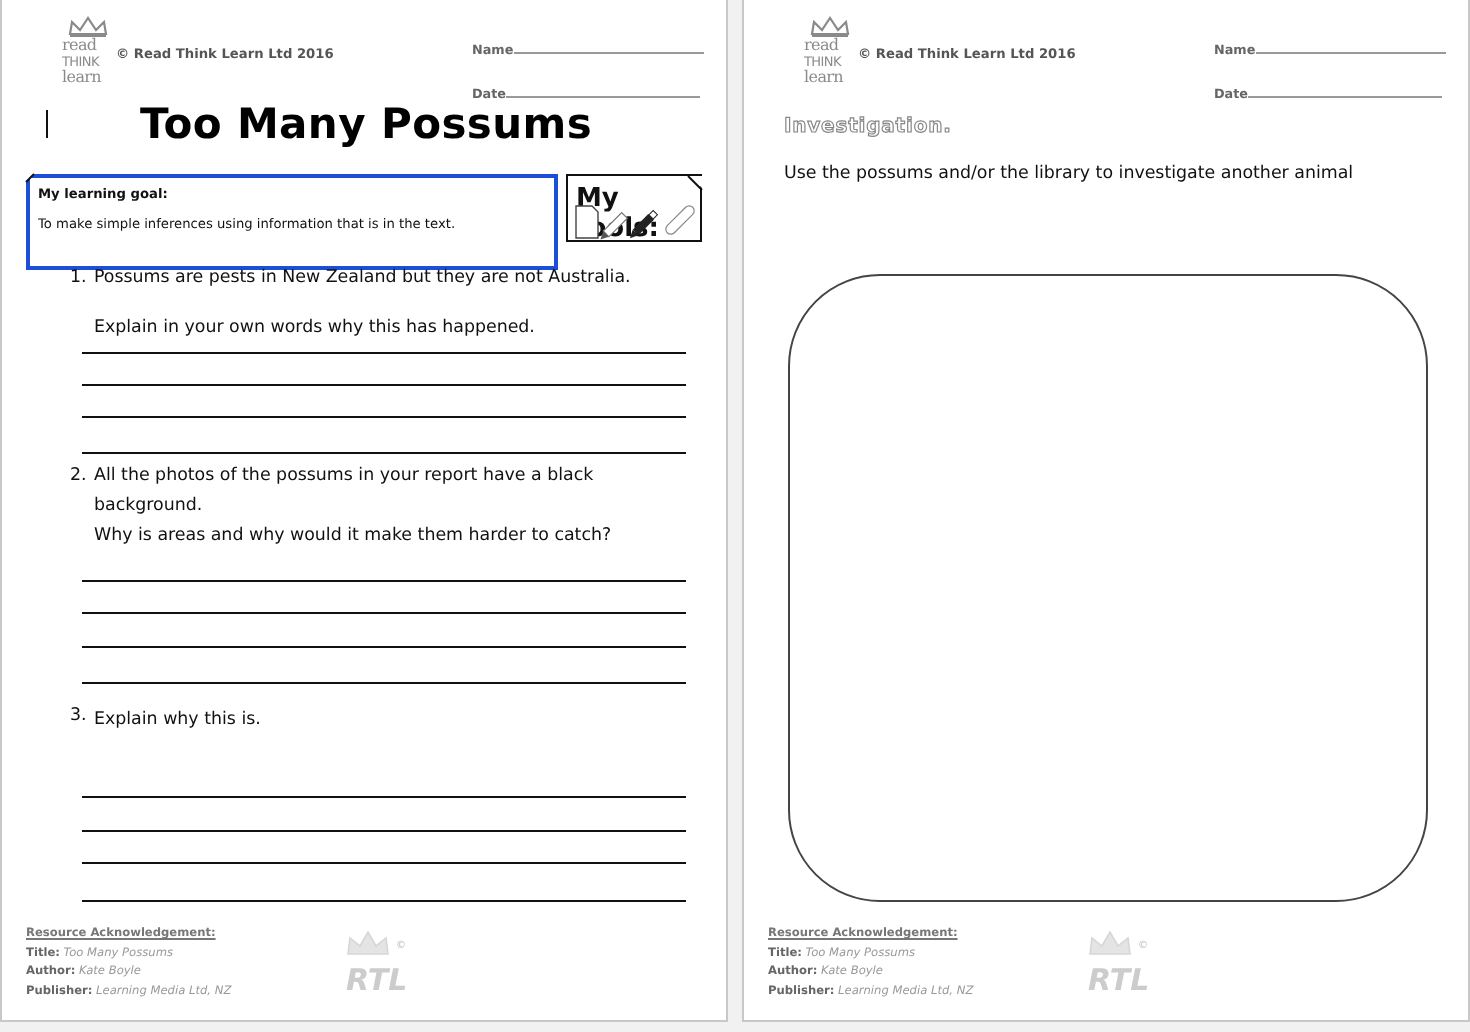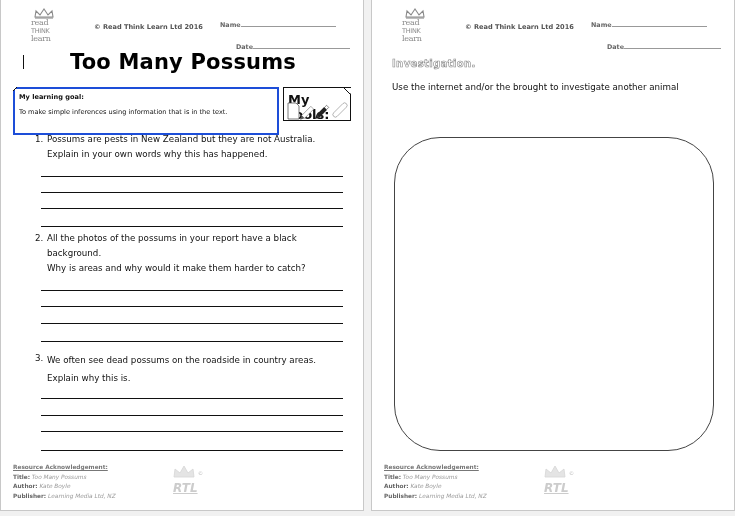--- a/index.html
+++ b/index.html
@@ -22,24 +22,24 @@
     .abs { position: absolute; }
 
     
     .logo { left: 29px; top: 8px; width: 28px; height: 40px; }
     .logo .crown { position: absolute; left: 4px; top: 0; }
     .logo .logo-text {
       position: absolute; left: 1px; top: 11px; width: 30px;
       font-family: "DejaVu Serif", serif; font-size: 8px; line-height: 8px;
       color: #8a8a8a; letter-spacing: -0.3px;
     }
-    .copyright { left: 57px; top: 23px; font-size: 6.6px; color: #555; font-weight: bold; margin-left: 36px; }
+    .copyright { left: 57px; top: 23px; font-size: 6.6px; color: #555; font-weight: bold; }
     .field-label { font-size: 6.4px; color: #666; font-weight: bold; }
     .field-line { display: inline-block; border-bottom: 1px solid #999; vertical-align: baseline; height: 6px; }
-    .name-field { left: 219px; top: 12px; }
+    .name-field { left: 235px; top: 12px; }
     .date-field { left: 235px; top: 34px; }
 
     .cursor-bar { left: 22px; top: 55px; width: 1px; height: 14px; background: #111; }
     .title {
       left: 0; width: 364px; top: 50px; text-align: center;
       font-size: 21px; font-weight: bold; color: #000; letter-spacing: 0.2px;
     }
 
     
     .goal-box {
@@ -58,21 +58,21 @@
     .tools-heading { left: 4px; top: 4px; font-size: 13px; font-weight: bold; }
     .q-text { font-size: 8.7px; line-height: 14px; }
     .answer-line { left: 40px; width: 302px; height: 1px; background: #111; }
 
     
     .ack { left: 12px; top: 463px; font-size: 5.8px; line-height: 9.6px; color: #777; }
     .ack .ack-head { font-weight: bold; text-decoration: underline; }
     .ack b { color: #666; }
     .ack .val { font-style: italic; color: #999; }
     .rtl-logo { width: 36px; height: 36px; }
-    .rtl-text { position: absolute; left: 2px; top: 18px; font-size: 12px; font-weight: bold; font-style: italic; color: #ccc; text-decoration: underline; }
+    .rtl-text { position: absolute; left: 2px; top: 18px; font-size: 15px; font-weight: bold; font-style: italic; color: #ccc; }
     .rtl-c { position: absolute; left: 27px; top: 7px; font-size: 5px; color: #bbb; }
 
     
     .inv-heading {
       left: 20px; top: 58px; font-size: 10px; font-weight: bold;
       color: #fff; -webkit-text-stroke: 0.6px #888; letter-spacing: 0.4px;
     }
     .p2-text { left: 20px; font-size: 8.7px; line-height: 14px; }
     .report-box {
       left: 22px; top: 137px; width: 320px; height: 314px;
@@ -141,21 +141,21 @@
         <rect x="47" y="19.5" width="18" height="5" rx="2.5" fill="#fff" stroke="#888" stroke-width="0.6"></rect>
       </g>
     </svg>
   </div>
 
   <div class="abs q-text" style="left:34px;top:132px">
     <span>1.</span>
   </div>
   <div class="abs q-text" style="left:46px;top:132px">
     <div>Possums are pests in New Zealand but they are not Australia.</div>
-    <div style="margin-top:1px">Explain in your own words why this has happened.</div>
+    <div style="margin-top:11px">Explain in your own words why this has happened.</div>
   </div>
   <div class="abs answer-line" style="top:176px"></div>
   <div class="abs answer-line" style="top:192px"></div>
   <div class="abs answer-line" style="top:208px"></div>
   <div class="abs answer-line" style="top:226px"></div>
 
   <div class="abs q-text" style="left:34px;top:231px">
     <span>2.</span>
   </div>
   <div class="abs q-text" style="left:46px;top:231px;line-height:15px">
@@ -165,21 +165,20 @@
   </div>
   <div class="abs answer-line" style="top:290px"></div>
   <div class="abs answer-line" style="top:306px"></div>
   <div class="abs answer-line" style="top:323px"></div>
   <div class="abs answer-line" style="top:341px"></div>
 
   <div class="abs q-text" style="left:34px;top:351px">
     <span>3.</span>
   </div>
   <div class="abs q-text" style="left:46px;top:351px;line-height:18px">
-    <div>We often see dead possums on the roadside in country areas.</div>
     <div>Explain why this is.</div>
   </div>
   <div class="abs answer-line" style="top:398px"></div>
   <div class="abs answer-line" style="top:415px"></div>
   <div class="abs answer-line" style="top:431px"></div>
   <div class="abs answer-line" style="top:450px"></div>
 
   <div class="abs ack">
     <div class="ack-head">Resource Acknowledgement:</div>
     <div><b>Title:</b> <span class="val">Too Many Possums</span></div>
@@ -211,21 +210,21 @@
   <div class="abs copyright">© Read Think Learn Ltd 2016</div>
 
   <div class="abs name-field">
     <span class="field-label">Name</span><span class="field-line" style="width:95px"></span>
   </div>
   <div class="abs date-field">
     <span class="field-label">Date</span><span class="field-line" style="width:97px"></span>
   </div>
 
   <div class="abs inv-heading">Investigation.</div>
-  <div class="abs p2-text" style="top:80px">Use the internet and/or the brought to investigate another animal</div>
+  <div class="abs p2-text" style="top:80px">Use the possums and/or the library to investigate another animal</div>
 
   <div class="abs report-box"></div>
 
   <div class="abs ack">
     <div class="ack-head">Resource Acknowledgement:</div>
     <div><b>Title:</b> <span class="val">Too Many Possums</span></div>
     <div><b>Author:</b> <span class="val">Kate Boyle</span></div>
     <div><b>Publisher:</b> <span class="val">Learning Media Ltd, NZ</span></div>
   </div>
   <div class="abs rtl-logo" style="left:170px;top:463px">

